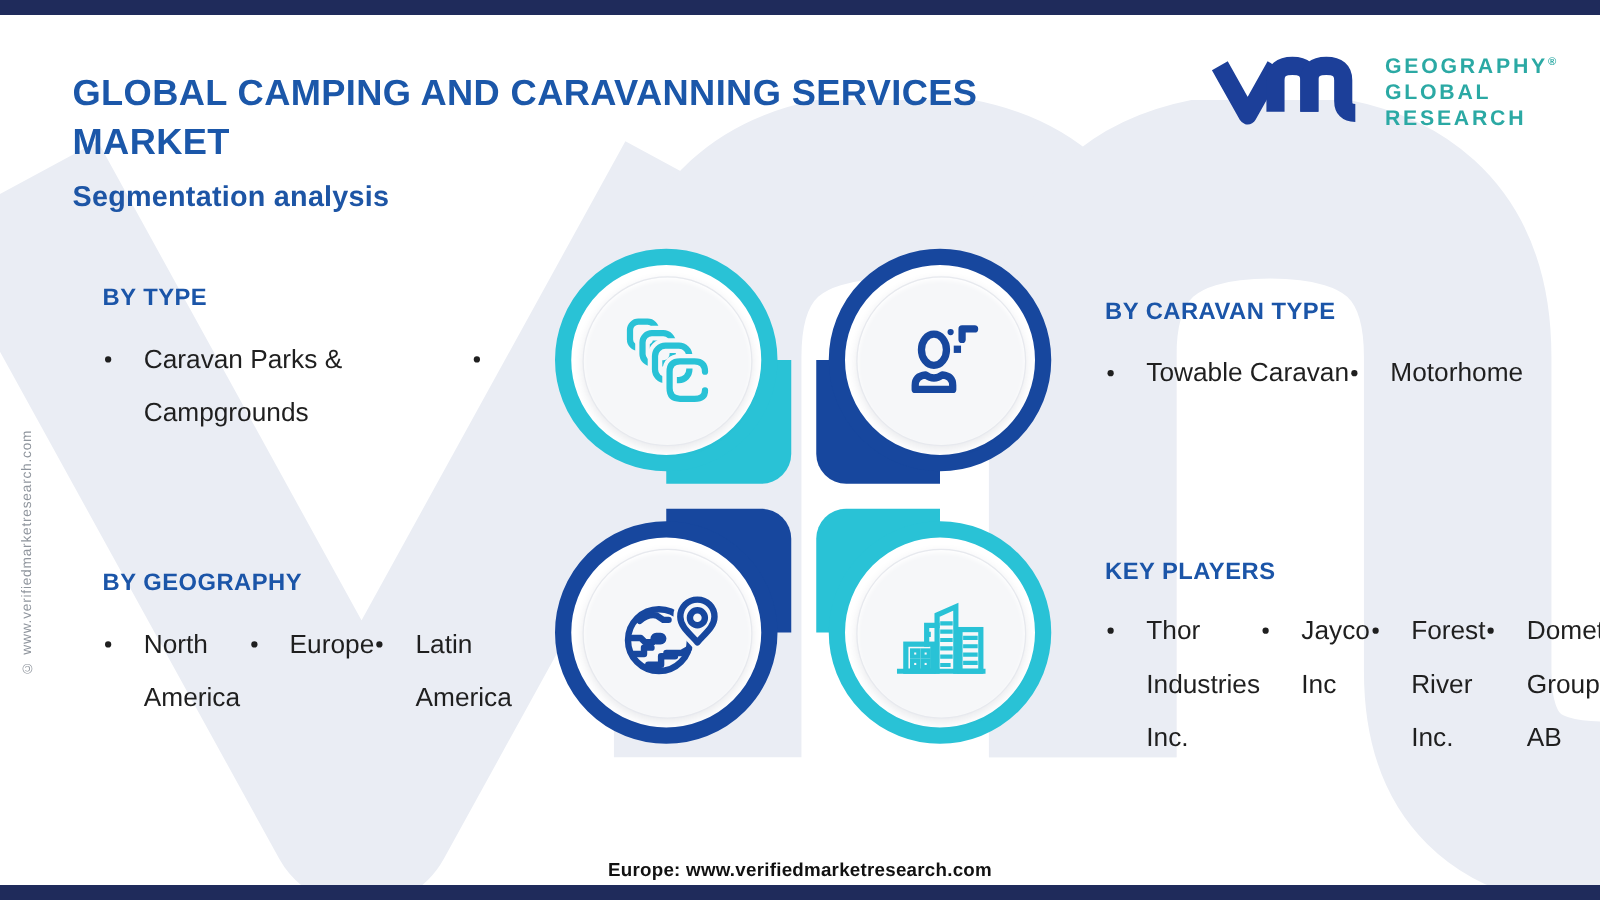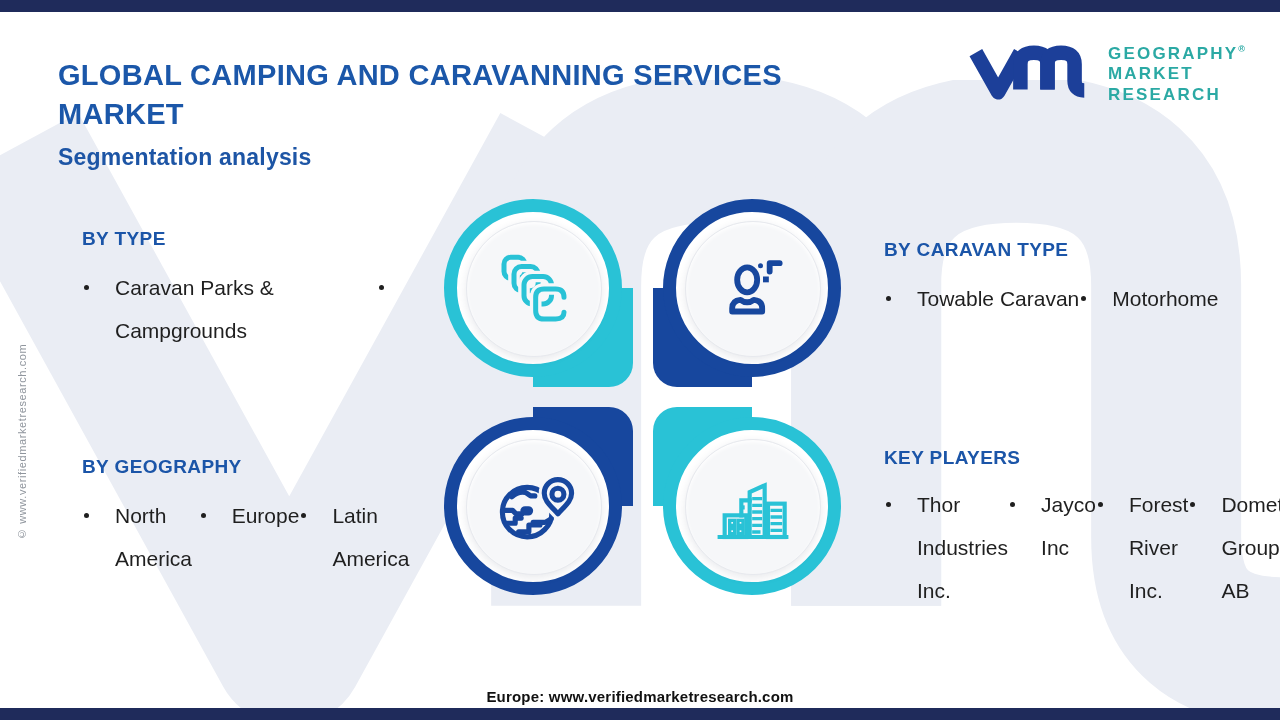--- a/index.html
+++ b/index.html
@@ -103,21 +103,21 @@
   <div class="layer" id="logo">
     <svg width="128" height="60" viewBox="0 0 132 62">
       <g fill="none" stroke="#1c3f99" stroke-width="15" stroke-linejoin="round" stroke-linecap="butt">
         <path d="M8,11 L31,52 L54,11"></path>
         <path d="M54,49 V23 Q54,11 68,11 Q82,11 82,23 V49"></path>
         <path d="M82,49 V23 Q82,11 96,11 Q110,11 110,23 V40 Q110,50 120,50"></path>
       </g>
     </svg>
     <div class="wordmark">
       <div><span>GEOGRAPHY</span><span class="reg">®</span></div>
-      <div>MARKET</div>
+      <div>GLOBAL</div>
       <div>RESEARCH</div>
     </div>
   </div>
 
   <div class="layer heading" id="by-type">BY TYPE</div>
   <div class="layer blist" id="list-type">
     <div class="bitem">
         <span class="dot"></span>
         <span class="btext">Caravan Parks &amp; Campgrounds</span>
       </div>

